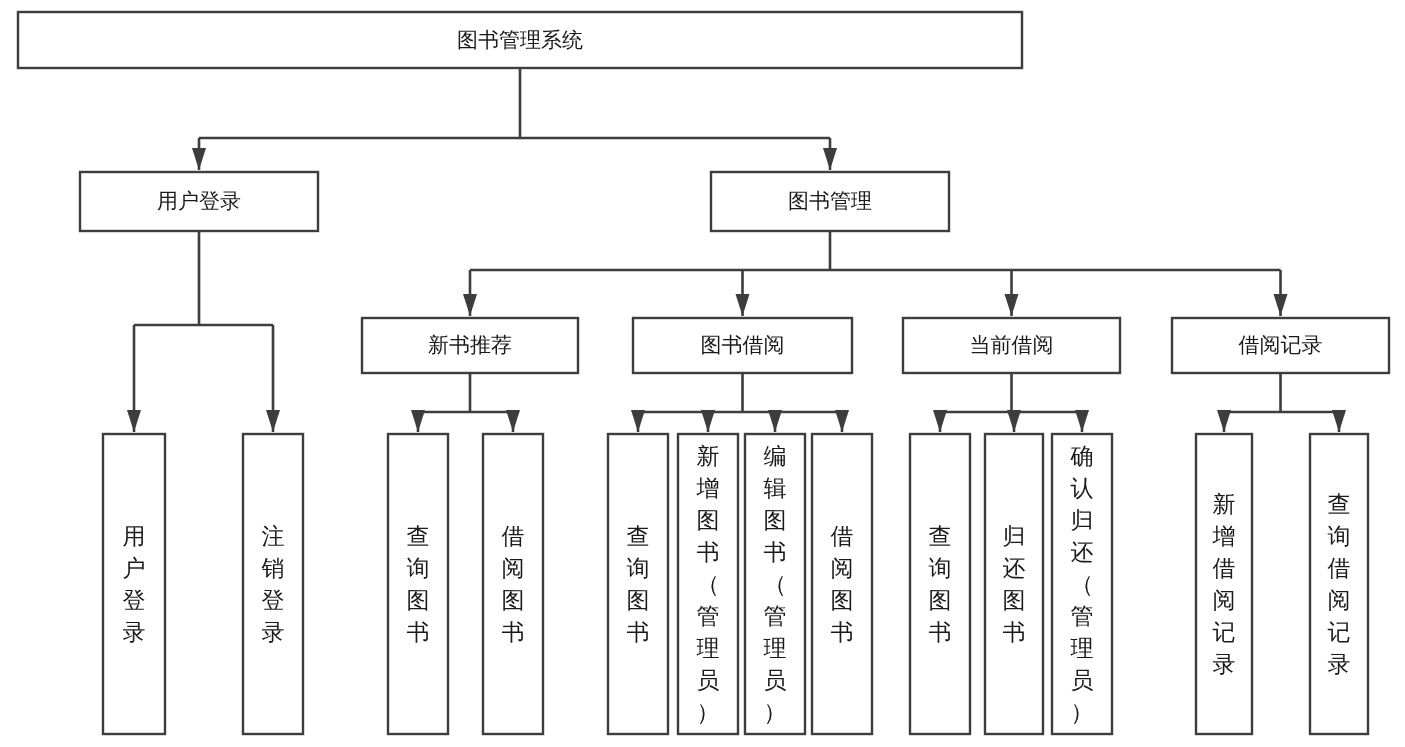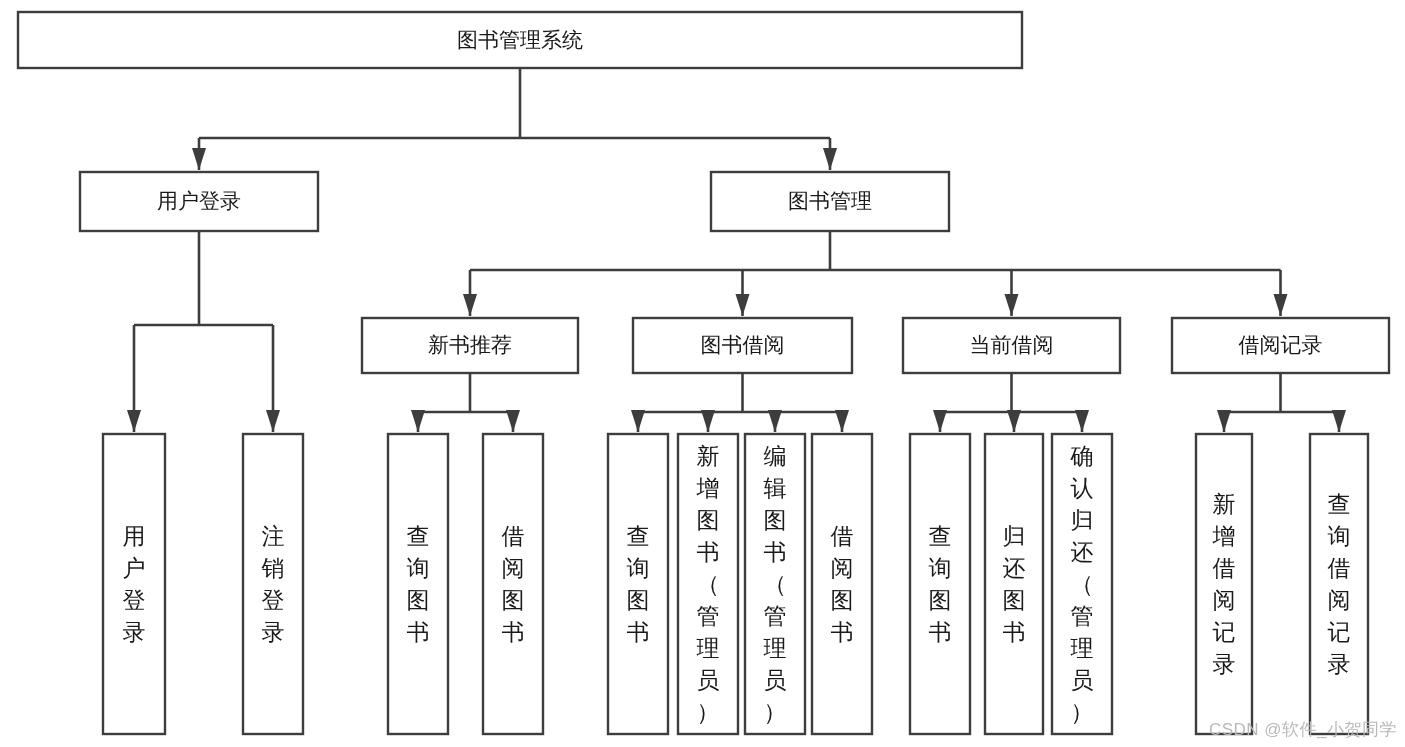--- a/index.html
+++ b/index.html
@@ -202,14 +202,13 @@
         <g>
           <rect x="1196" y="434" width="56" height="300" class="node-box"></rect>
           <text x="1224" y="512" class="node-label-v"><tspan x="1224" dy="0">新</tspan><tspan x="1224" dy="32">增</tspan><tspan x="1224" dy="32">借</tspan><tspan x="1224" dy="32">阅</tspan><tspan x="1224" dy="32">记</tspan><tspan x="1224" dy="32">录</tspan></text>
         </g>
         <g>
           <rect x="1310" y="434" width="58" height="300" class="node-box"></rect>
           <text x="1339" y="512" class="node-label-v"><tspan x="1339" dy="0">查</tspan><tspan x="1339" dy="32">询</tspan><tspan x="1339" dy="32">借</tspan><tspan x="1339" dy="32">阅</tspan><tspan x="1339" dy="32">记</tspan><tspan x="1339" dy="32">录</tspan></text>
         </g>
       </g>
   </svg>
-  <div class="watermark">CSDN @软件_小贺同学</div>
 </div>
 
 </body></html>

